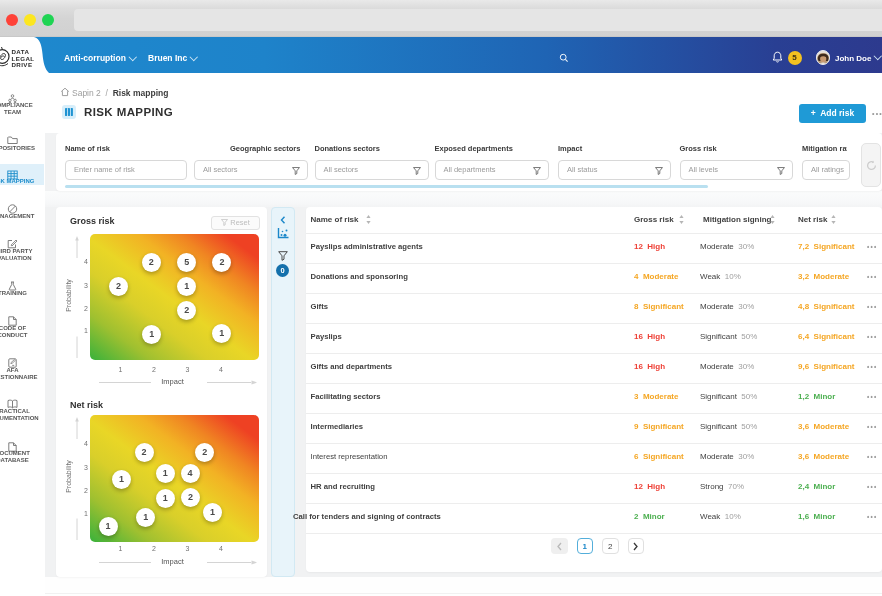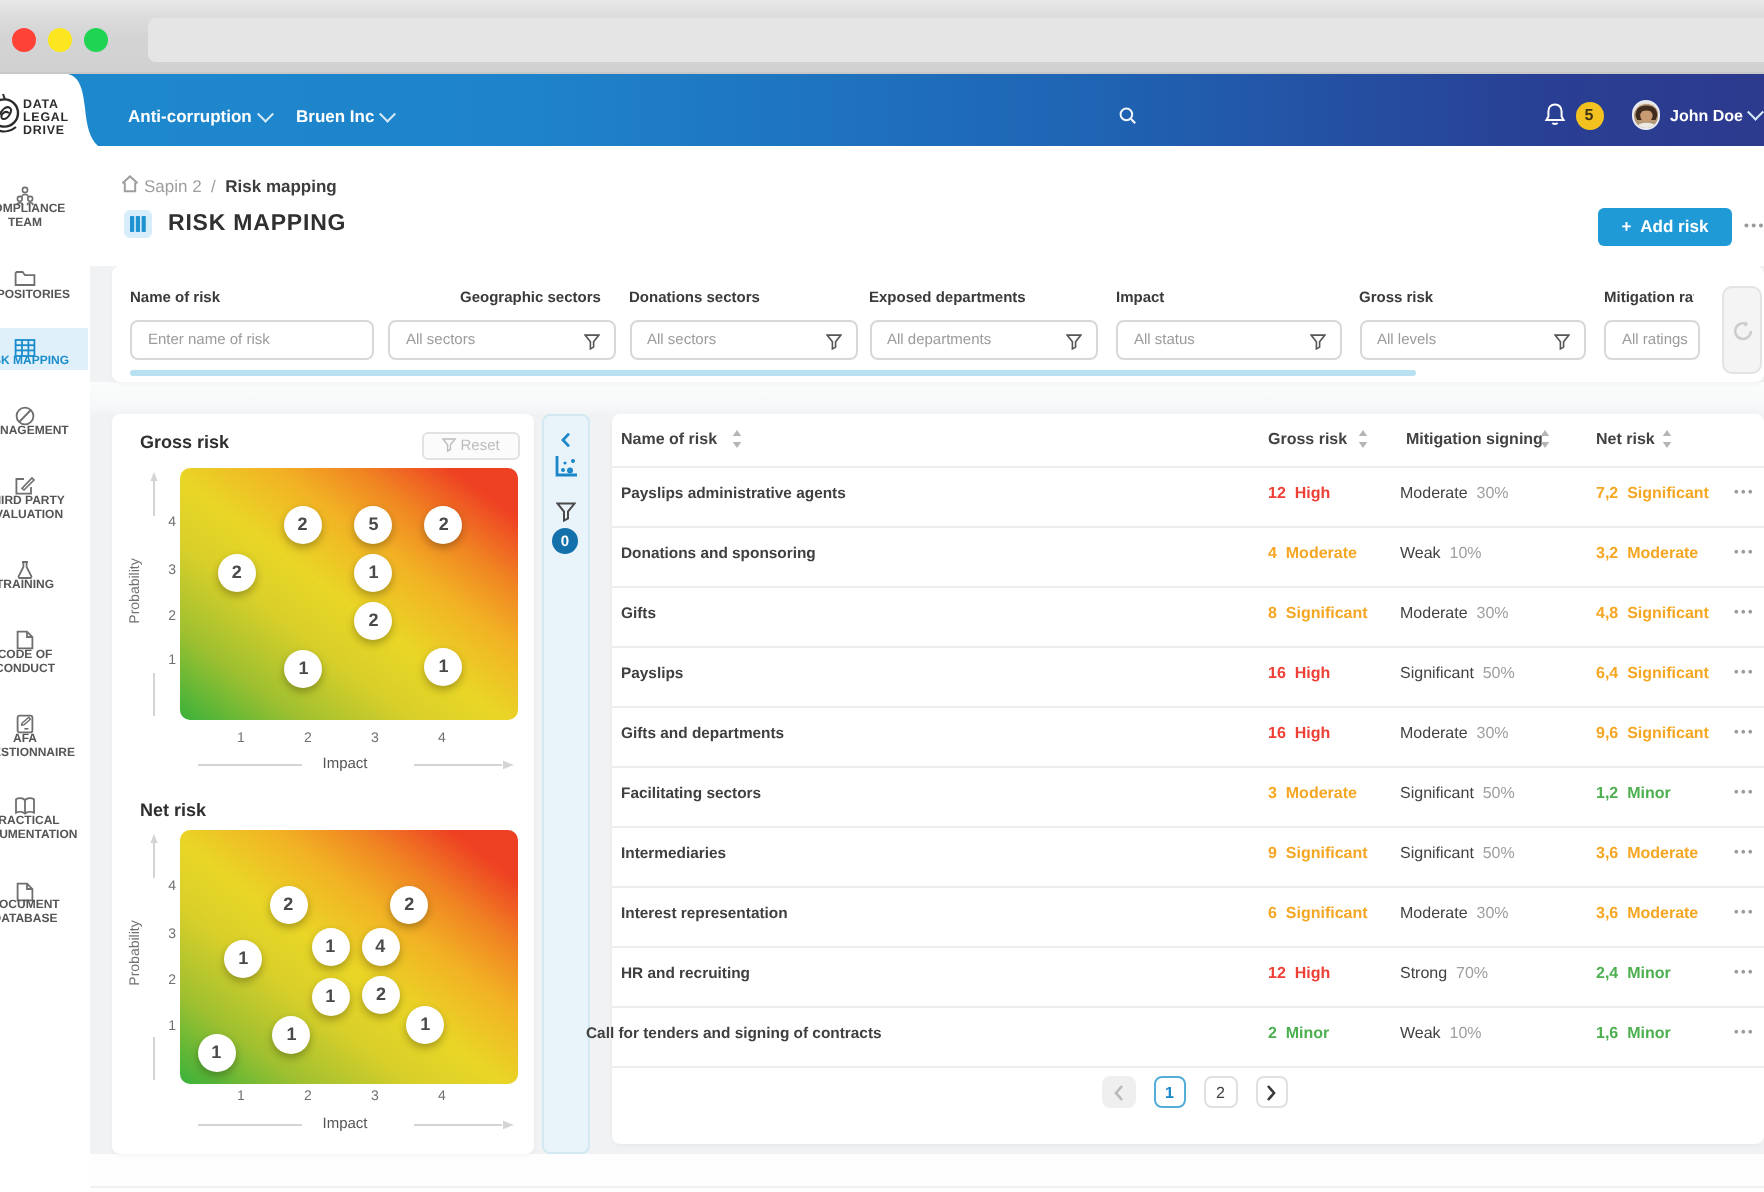--- a/index.html
+++ b/index.html
@@ -356,21 +356,21 @@
       <div class="td" style="left:700px;top:392px;color:#424242;">Significant&nbsp;&nbsp;<span class="gray">50%</span></div>
       <div class="td green" style="left:798px;top:392px;font-weight:bold;">1,2&nbsp;&nbsp;Minor</div>
       <div class="dots3" style="left:867px;top:393px;">•••</div>
       <div class="rowline" style="top:413px;"></div>
       <div class="td" style="left:310.5px;top:422px;font-weight:bold;color:#3f3f3f;font-size:7.7px;">Intermediaries</div>
       <div class="td orange" style="left:634px;top:422px;font-weight:bold;">9&nbsp;&nbsp;Significant</div>
       <div class="td" style="left:700px;top:422px;color:#424242;">Significant&nbsp;&nbsp;<span class="gray">50%</span></div>
       <div class="td orange" style="left:798px;top:422px;font-weight:bold;">3,6&nbsp;&nbsp;Moderate</div>
       <div class="dots3" style="left:867px;top:423px;">•••</div>
       <div class="rowline" style="top:443px;"></div>
-      <div class="td" style="left:310.5px;top:452px;font-weight:bold;color:#3f3f3f;font-size:7.7px;">Interest representation</div>
+      <div class="td" style="left:310.5px;top:452px;font-weight:normal;color:#3f3f3f;font-size:7.7px;">Interest representation</div>
       <div class="td orange" style="left:634px;top:452px;font-weight:bold;">6&nbsp;&nbsp;Significant</div>
       <div class="td" style="left:700px;top:452px;color:#424242;">Moderate&nbsp;&nbsp;<span class="gray">30%</span></div>
       <div class="td orange" style="left:798px;top:452px;font-weight:bold;">3,6&nbsp;&nbsp;Moderate</div>
       <div class="dots3" style="left:867px;top:453px;">•••</div>
       <div class="rowline" style="top:473px;"></div>
       <div class="td" style="left:310.5px;top:482px;font-weight:bold;color:#3f3f3f;font-size:7.7px;">HR and recruiting</div>
       <div class="td red" style="left:634px;top:482px;font-weight:bold;">12&nbsp;&nbsp;High</div>
       <div class="td" style="left:700px;top:482px;color:#424242;">Strong&nbsp;&nbsp;<span class="gray">70%</span></div>
       <div class="td green" style="left:798px;top:482px;font-weight:bold;">2,4&nbsp;&nbsp;Minor</div>
       <div class="dots3" style="left:867px;top:483px;">•••</div>

